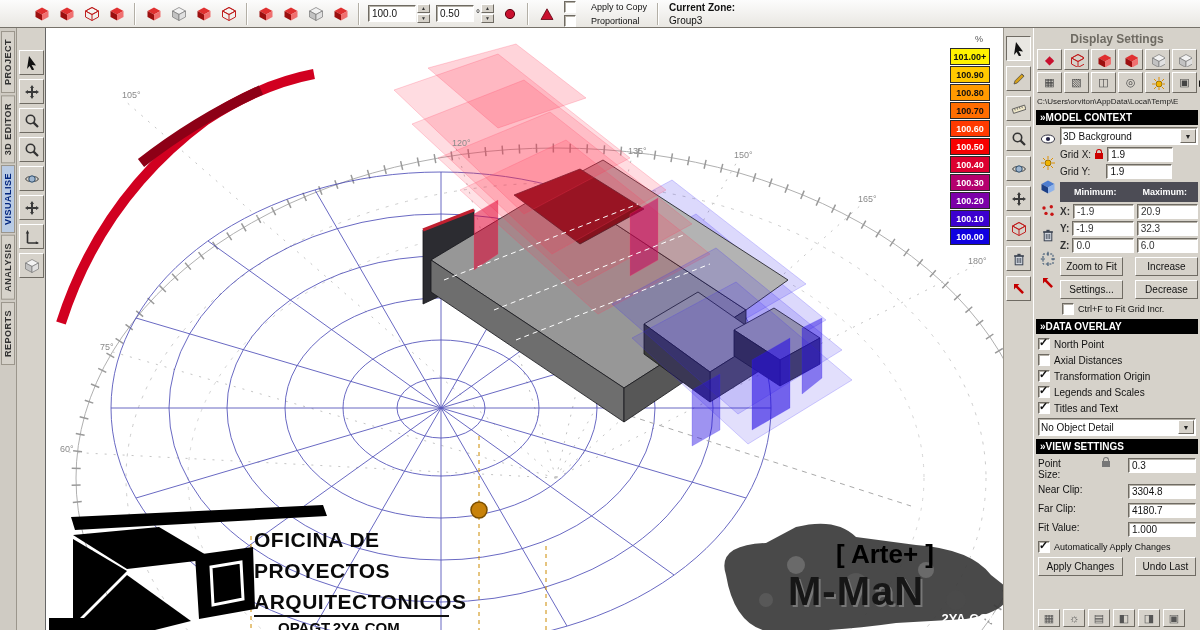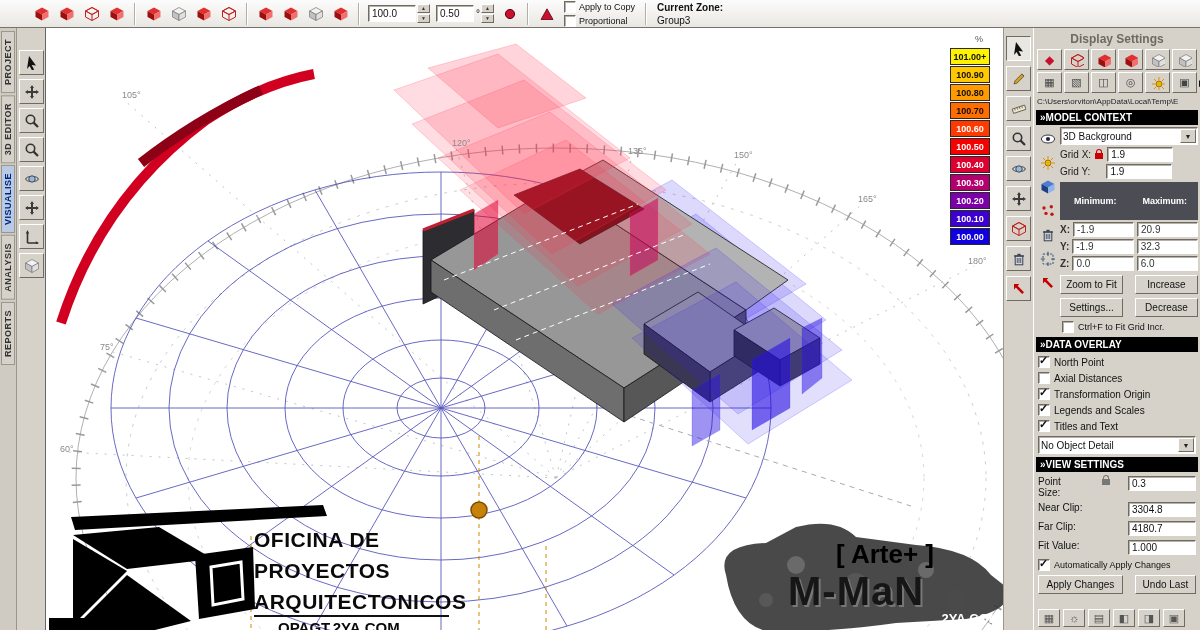--- a/index.html
+++ b/index.html
@@ -20,21 +20,21 @@
   .ti{width:23px;height:23px;display:flex;align-items:center;justify-content:center;flex:none;}
   .ti svg{width:16px;height:16px}
   .tsep{width:1px;height:22px;background:#b3afa6;border-right:1px solid #fff;margin:0 4px;flex:none;}
   .spin{display:flex;align-items:center;margin:0 2px;flex:none;}
   .sfield{width:40px;height:15px;font-size:10px;line-height:15px;padding:0 3px;}
   .sbtns{display:flex;flex-direction:column;margin-left:1px;gap:1px;}
   .sb{width:11px;height:7px;font-size:5px;line-height:6px;text-align:center;color:#333;}
   .su::before{content:"▲"} .sd::before{content:"▼"}
   .unit{font-size:10px;margin-left:2px;}
   .cbcol{display:flex;flex-direction:column;font-size:9px;gap:2px;margin:0 4px;flex:none;}
-  .cbrow{display:flex;align-items:center;gap:3px;white-space:nowrap;}
+  .cbrow{display:flex;align-items:center;gap:15px;white-space:nowrap;}
   .zone{margin-left:4px;font-size:10px;line-height:1.3;flex:none;}
   .zone .zl{font-weight:bold;}
   
   #tabstrip{position:absolute;left:0;top:28px;width:17px;height:602px;background:#cfcbc3;
             border-right:1px solid #9b968c;display:flex;flex-direction:column;align-items:center;
             padding-top:3px;gap:2px;box-sizing:border-box;}
   .vtab{writing-mode:vertical-rl;transform:rotate(180deg);font-size:9px;font-weight:bold;
         letter-spacing:.5px;color:#333;background:#d6d2ca;border:1px solid #9b968c;
         padding:7px 1px;display:flex;align-items:center;justify-content:center;}
   .vtab.sel{background:#b9cbe4;color:#00247e;}
@@ -98,21 +98,21 @@
   .plbl{font-size:10px;color:#222;white-space:nowrap;}
   .dd{flex:1;height:16px;background:#fff;border:1px solid;border-color:#6f6b63 #fff #fff #6f6b63;
       box-shadow:inset 1px 1px 0 #b5b1a8;display:flex;align-items:center;font-size:10px;
       padding:0 2px;position:relative;}
   .da{position:absolute;right:1px;top:1px;bottom:1px;width:14px;background:#d6d2ca;
       border:1px solid;border-color:#fff #6f6b63 #6f6b63 #fff;display:flex;align-items:center;
       justify-content:center;font-size:7px;color:#222;}
   .da::before{content:"▼";}
   .fld{height:13px;font-size:10px;line-height:13px;padding:0 3px;background:#fff;border:1px solid;
        border-color:#6f6b63 #fff #fff #6f6b63;box-shadow:inset 1px 1px 0 #b5b1a8;white-space:nowrap;overflow:hidden;}
-  .minmax{background:#4c4c55;color:#fff;font-size:9px;font-weight:bold;display:flex;margin:3px 0 1px 0;padding:14px 2px;gap:26px;}
+  .minmax{background:#4c4c55;color:#fff;font-size:9px;font-weight:bold;display:flex;margin:3px 0 1px 0;padding:5px 2px;gap:26px;}
   .axrow{display:flex;align-items:center;gap:3px;margin:2px 0;font-size:10px;font-weight:bold;color:#333;}
   .axrow .fld{width:54px;font-weight:normal;}
   .btnrow{display:flex;gap:12px;margin:4px 0;}
   .pbtn{flex:1;height:17px;display:flex;align-items:center;justify-content:center;font-size:10px;
         background:#d6d2ca;border:1px solid;border-color:#fff #6f6b63 #6f6b63 #fff;white-space:nowrap;}
   .ovrow{display:flex;gap:4px;align-items:center;font-size:10px;margin:4px 2px;}
   .vsrow{display:flex;align-items:flex-start;margin:4px 2px;font-size:10px;gap:17px;}
   .vsrow .lbl{flex:1;}
   .vsrow .fld{width:60px;}
   .smalltext{font-size:9px;}

